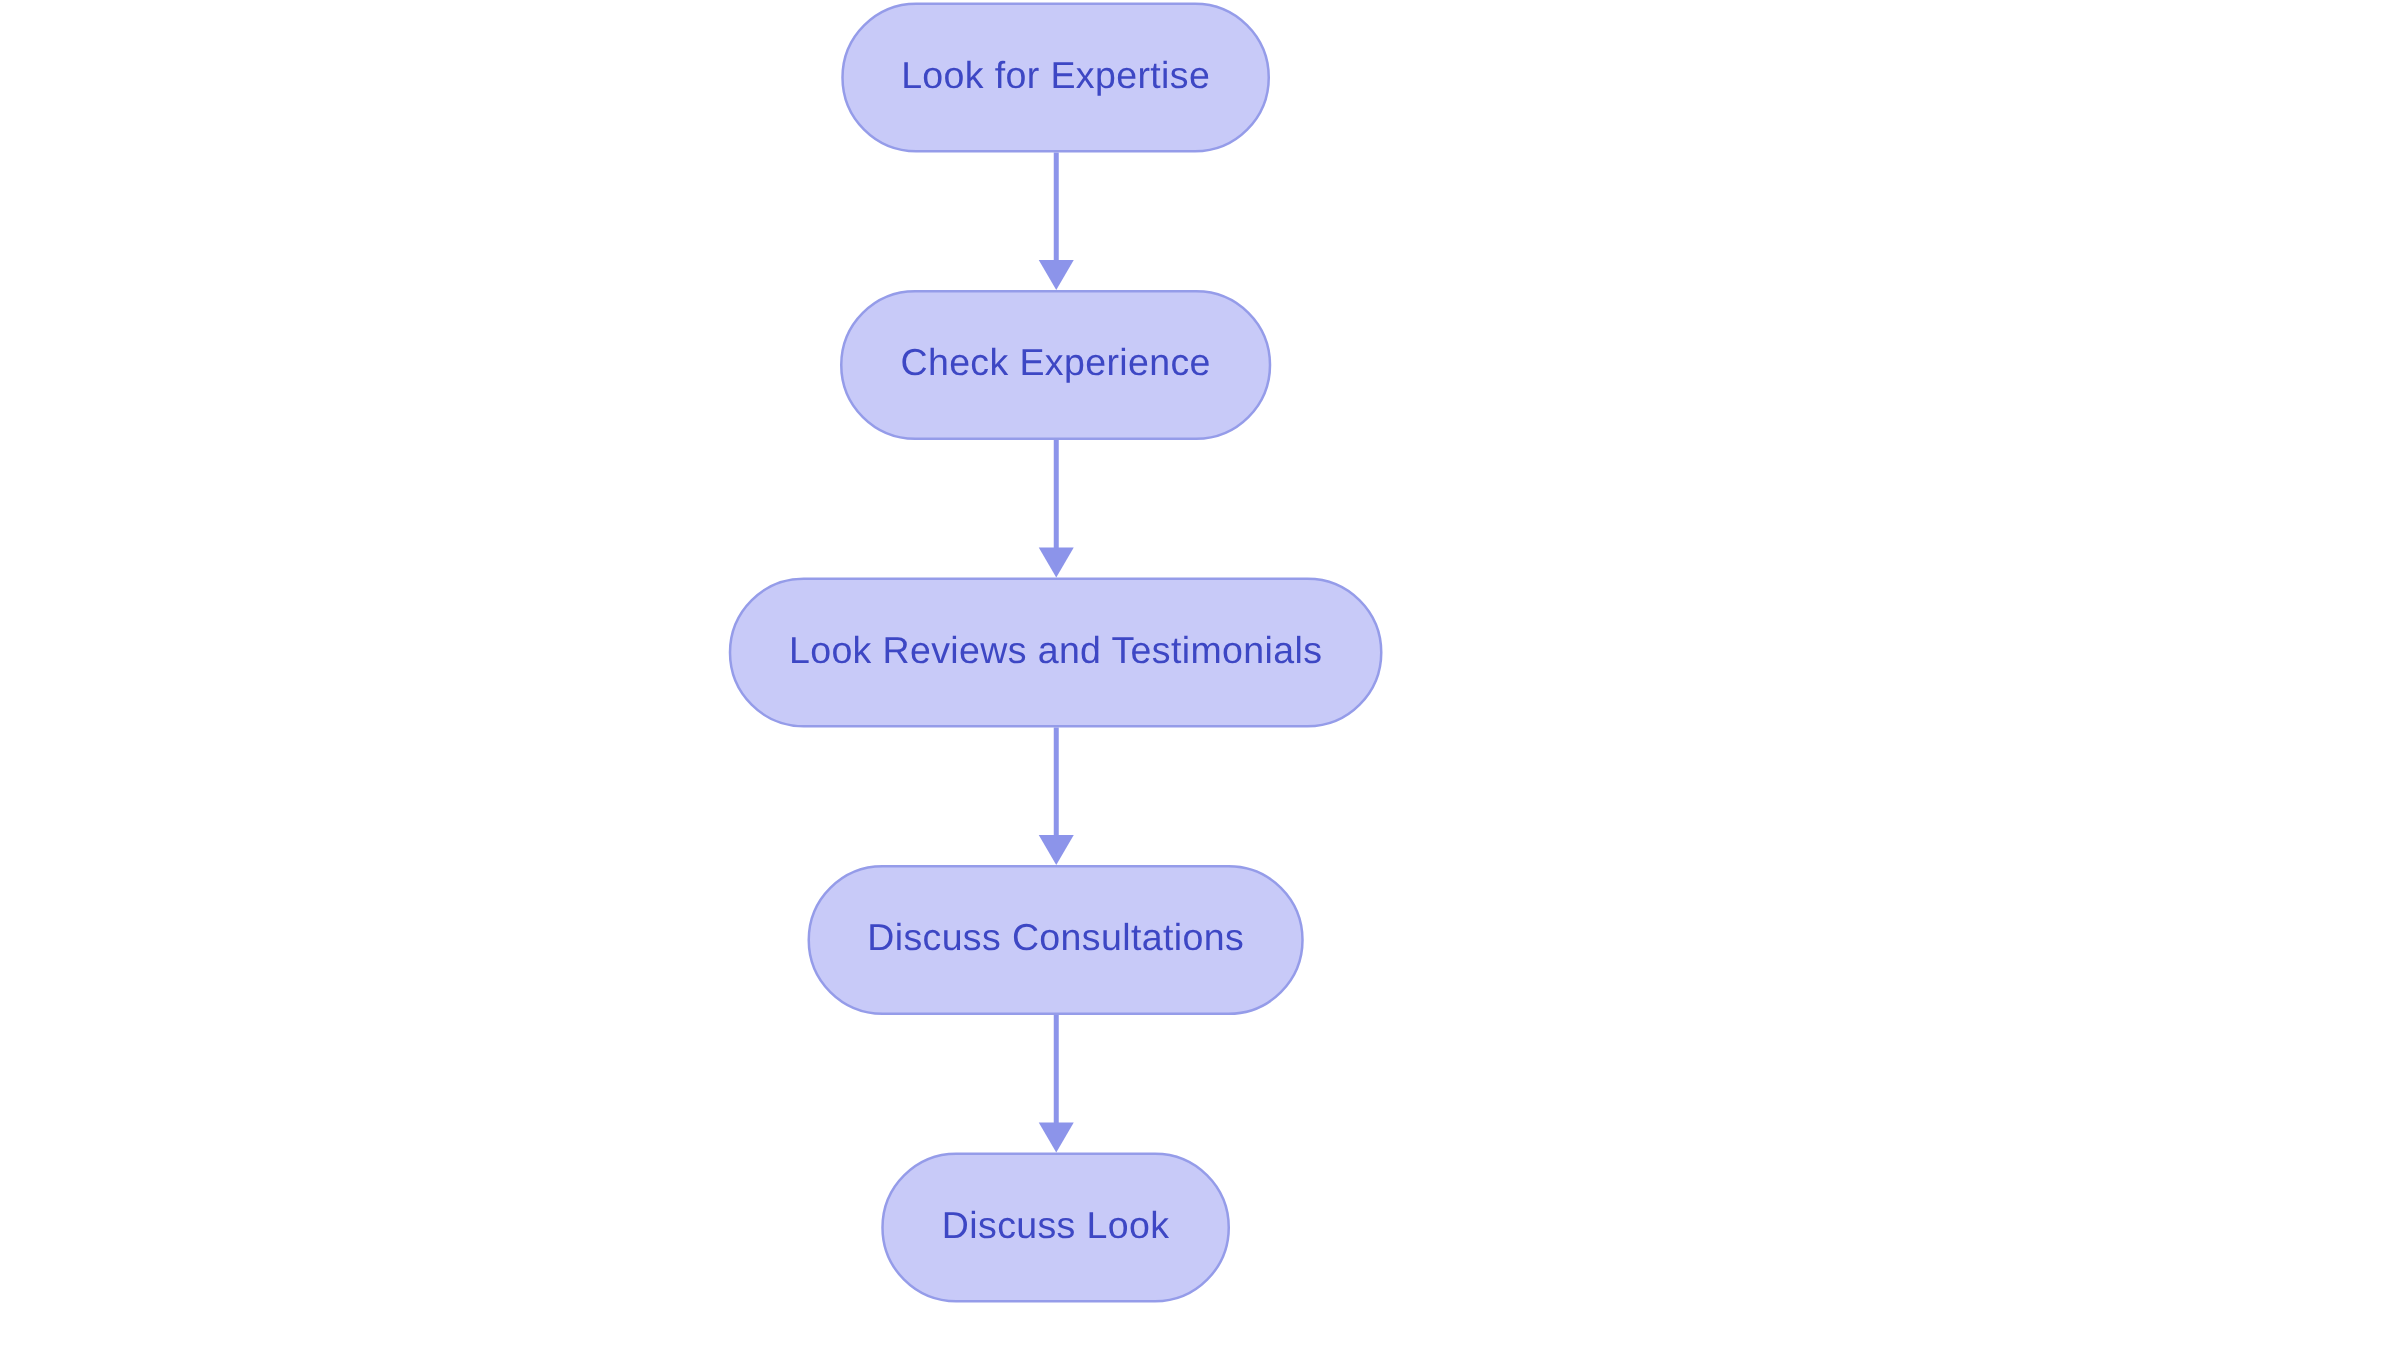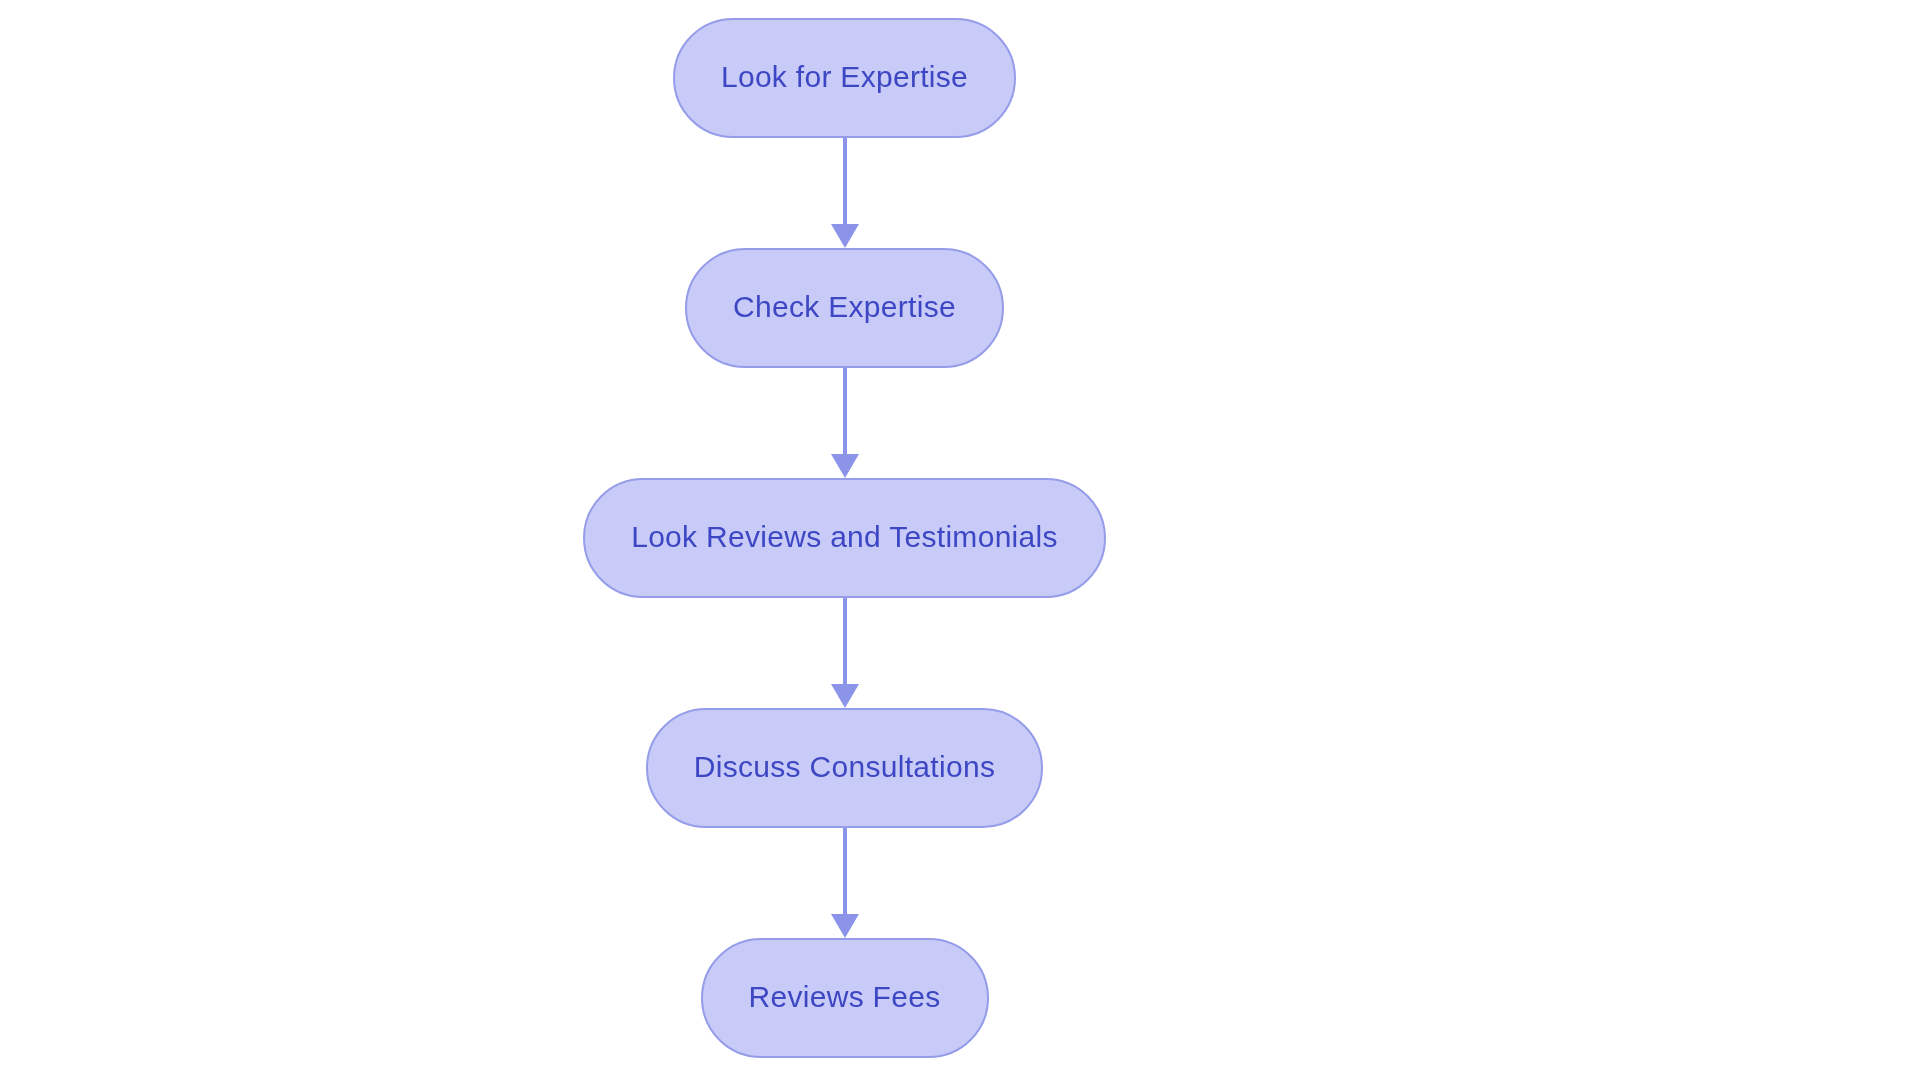--- a/index.html
+++ b/index.html
@@ -20,21 +20,21 @@
     background: var(--background);
     font-family: "Liberation Sans", "DejaVu Sans", sans-serif;
     overflow: hidden;
   }
   .flowchart {
     width: 1689px;
     height: 1083px;
     display: flex;
     flex-direction: column;
     align-items: center;
-    padding-top: 18px;
+    padding-top: 2px;
   }
   .flow-node {
     height: 120px;
     min-width: 266px;
     padding: 0 46px;
     border-radius: 60px;
     background: var(--node-fill);
     border: 2px solid var(--node-border);
     display: flex;
     align-items: center;
@@ -84,21 +84,21 @@
   <div class="flow-node">
     <span class="node-label">Look for Expertise</span>
   </div>
 
   <div class="flow-arrow">
     <div class="arrow-line"></div>
     <div class="arrow-head"></div>
   </div>
 
   <div class="flow-node">
-    <span class="node-label">Check Expertise</span>
+    <span class="node-label">Check Experience</span>
   </div>
 
   <div class="flow-arrow">
     <div class="arrow-line"></div>
     <div class="arrow-head"></div>
   </div>
 
   <div class="flow-node">
     <span class="node-label">Look Reviews and Testimonials</span>
   </div>
@@ -111,16 +111,16 @@
   <div class="flow-node">
     <span class="node-label">Discuss Consultations</span>
   </div>
 
   <div class="flow-arrow">
     <div class="arrow-line"></div>
     <div class="arrow-head"></div>
   </div>
 
   <div class="flow-node">
-    <span class="node-label">Reviews Fees</span>
+    <span class="node-label">Discuss Look</span>
   </div>
 
 </div>
 
 </body></html>

